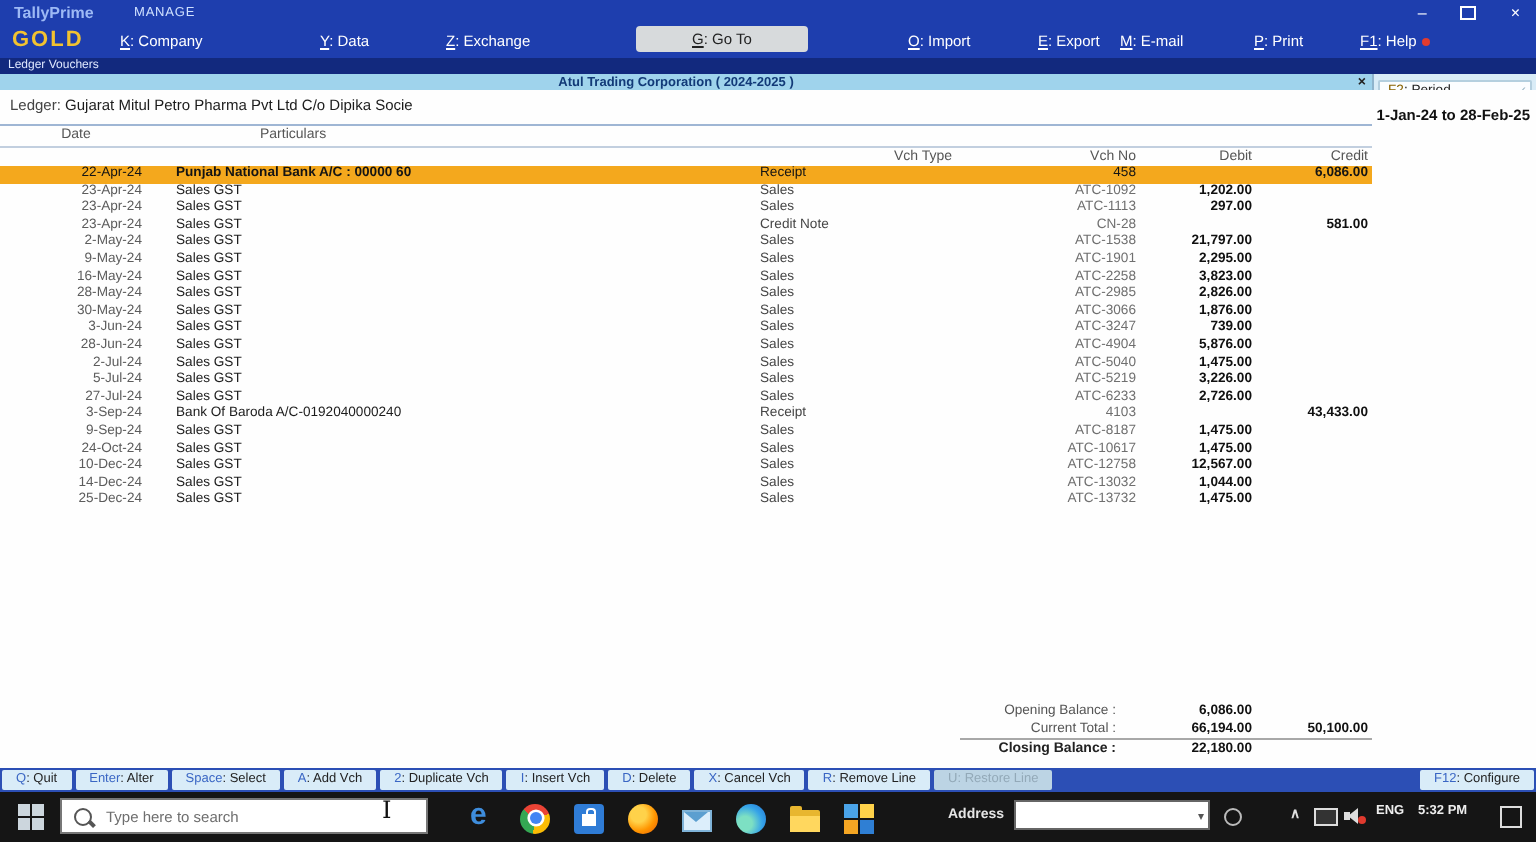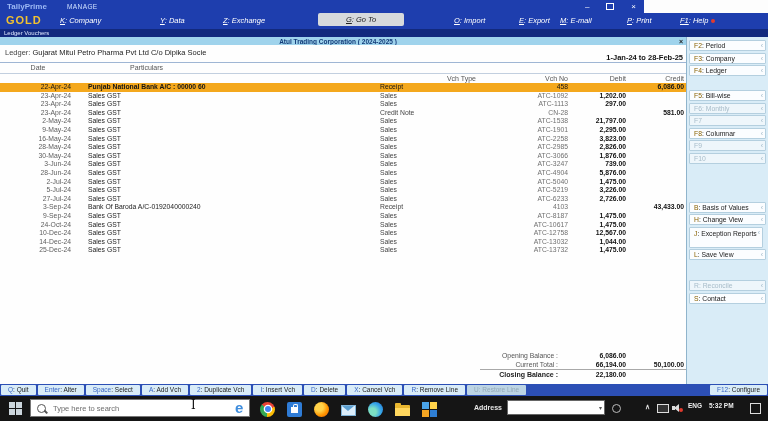--- a/index.html
+++ b/index.html
@@ -1,30 +1,30 @@
 <!DOCTYPE html>
 <html><head>
 <meta charset="utf-8">
 <style>
   html,body{margin:0;padding:0;background:#000;}
   .screen{position:relative;width:768px;height:421px;background:#fdfdfd;overflow:hidden;
           font-family:"Liberation Sans",sans-serif;}
 
   
-  .titlebar{position:absolute;left:0;top:0;width:644px;height:13px;background:#1e3eae;}
+  .titlebar{position:absolute;left:0;top:0;width:768px;height:13px;background:#1e3eae;}
   .t-app{position:absolute;left:7px;top:2px;font-size:8px;font-weight:bold;color:#9db9f5;}
   .t-manage{position:absolute;left:67px;top:3px;font-size:6.5px;color:#cfe0ff;letter-spacing:.4px;}
   .win-controls{position:absolute;right:8px;top:1px;display:flex;gap:17px;align-items:center;height:11px;}
   .wc{color:#fff;font-size:8px;line-height:11px;}
   .wc-max{width:6px;height:5px;border:1px solid #fff;}
 
   
   .menubar{position:absolute;left:0;top:13px;width:768px;height:16px;background:#1e3eae;border-bottom:1px solid #4a66c8;}
   .gold{position:absolute;left:6px;top:1px;font-size:11px;font-weight:bold;color:#f2c230;letter-spacing:1px;}
-  .menu-item{position:absolute;top:3px;font-size:7.5px;color:#fff;white-space:nowrap;cursor:default;font-style:italic;}
+  .menu-item{position:absolute;top:3px;font-size:7.5px;color:#fff;white-space:nowrap;cursor:default;}
   .menu-item .k{text-decoration:underline;}
   .mi0{left:60px}.mi1{left:160px}.mi2{left:223px}
   .mi3{left:318px;top:0;}
   .mi4{left:454px}.mi5{left:519px}.mi6{left:560px}.mi7{left:627px}.mi8{left:680px}
   .menu-btn{background:#d7dadc;color:#222;padding:2px 28px;border-radius:2px;}
   .help-dot{display:inline-block;width:4px;height:4px;background:#e23b2e;border-radius:50%;margin-left:3px;vertical-align:middle;}
 
   
   .view-strip{position:absolute;left:0;top:29px;width:768px;height:8px;background:#12297e;}
   .view-strip span{position:absolute;left:4px;top:1px;font-size:6px;color:#dfe8ff;}
@@ -37,21 +37,21 @@
            border-left:1px solid #8fb4cc;box-sizing:border-box;padding-top:3px;}
   .sb-btn{position:relative;margin:0 2px 1.5px 2px;height:11px;background:#fbfdff;border:1px solid #b4cfdf;
           border-radius:1px;font-size:6.8px;color:#222;line-height:10px;padding-left:4px;box-sizing:border-box;white-space:nowrap;}
   .sb-btn .k{color:#8a6200;}
   .sb-btn .arr{position:absolute;right:2px;top:0;color:#9fb8c8;font-size:7px;line-height:10px;}
   .sb-btn.disabled{color:#a7bcc9;background:#eef6fb;}
   .sb-btn.disabled .k{color:#a7bcc9;}
   .sb-btn.two{height:21px;line-height:9px;padding-top:1px;white-space:normal;width:74px;}
 
   
-  .content{position:absolute;left:0;top:45px;width:686px;height:339px;background:#fefefe;}
+  .content{position:absolute;left:0;top:45px;width:768px;height:339px;background:#fefefe;}
   .ledger-line{position:absolute;left:5px;top:3px;font-size:7.5px;color:#444;}
   .ledger-name{color:#1c1c1c;}
   .period{position:absolute;right:3px;top:8px;font-size:7.5px;font-weight:bold;color:#111;}
 
   .grid{display:grid;grid-template-columns:76px 292px 112px 92px 58px 58px;}
   .thead{position:absolute;left:0;top:17px;width:686px;border-top:1px solid #9fb6d4;}
   .thead .line1{height:10px;border-bottom:1px solid #c2cfdf;}
   .thead .line2{height:10px;border-bottom:1px solid #9fb6d4;}
   .h-date{text-align:center;font-size:7px;color:#555;line-height:10px;}
   .h-part{padding-left:54px;font-size:7px;color:#555;line-height:10px;}
@@ -83,21 +83,21 @@
   .bb-btn .k{color:#3a66c4;}
   .bb-btn.disabled{background:#bcd4e4;color:#93a9b8;}
   .bb-btn.disabled .k{color:#93a9b8;}
   .bb-f12{margin-left:auto;}
 
   
   .taskbar{position:absolute;left:0;top:396px;width:768px;height:25px;background:#151515;}
   .start{position:absolute;left:9px;top:6px;width:13px;height:13px;display:grid;
          grid-template-columns:6px 6px;grid-template-rows:6px 6px;gap:1px;}
   .start i{background:#ccd6dd;}
-  .searchbox{position:absolute;left:30px;top:3px;width:220px;height:18px;background:#fff;border:1px solid #777;
+  .searchbox{position:absolute;left:30px;top:3px;width:184px;height:18px;background:#fff;border:1px solid #777;
              box-sizing:border-box;display:flex;align-items:center;padding-left:6px;gap:5px;}
   .mag{width:7px;height:7px;border:1px solid #555;border-radius:50%;position:relative;flex:none;}
   .mag::after{content:"";position:absolute;width:4px;height:1.5px;background:#555;transform:rotate(45deg);right:-3px;bottom:-1px;}
   .search-input{border:none;outline:none;background:transparent;font-size:7.5px;color:#666;width:150px;
                 font-family:"Liberation Sans",sans-serif;}
   .search-input::placeholder{color:#6e6e6e;}
   .ibeam{position:absolute;left:191px;top:2px;font-family:"DejaVu Serif",serif;font-size:12px;color:#111;}
 
   .task-icons{position:absolute;left:233px;top:5px;display:flex;gap:12px;align-items:center;height:16px;}
   .ticon{width:15px;height:15px;position:relative;flex:none;}

